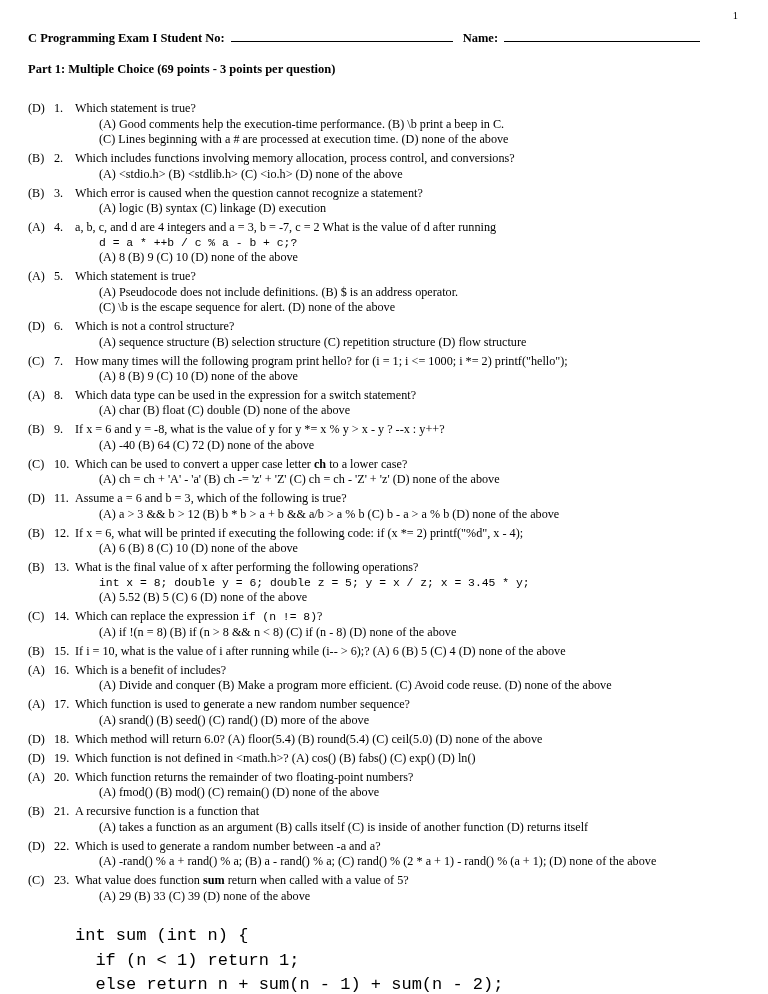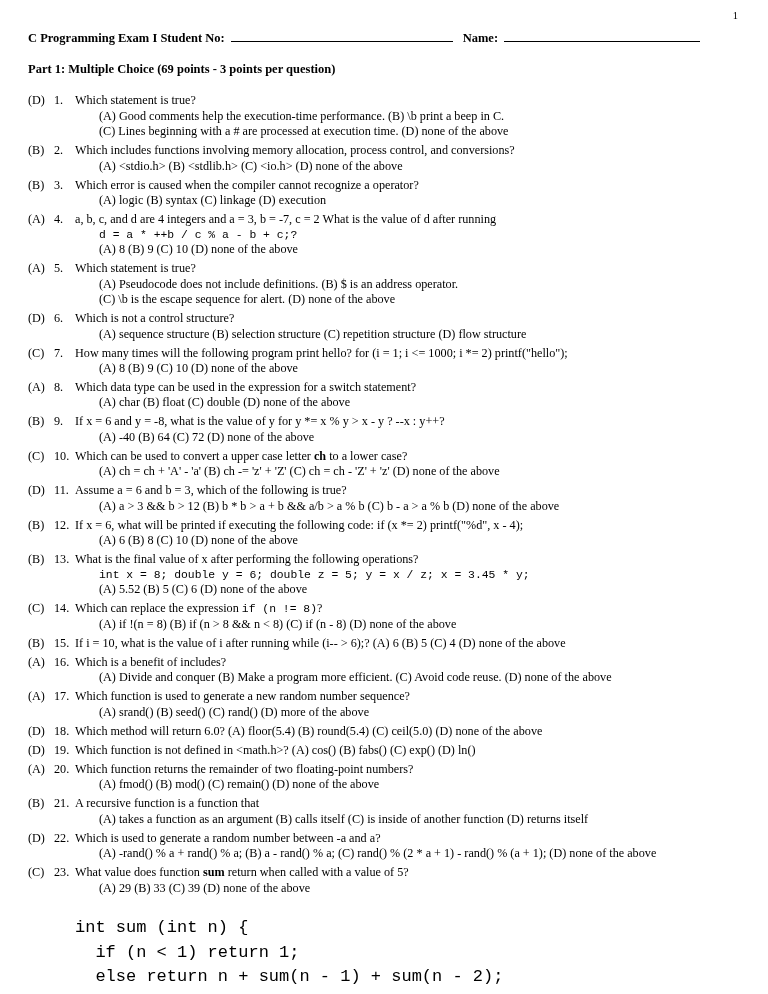--- a/index.html
+++ b/index.html
@@ -53,21 +53,21 @@
     width: 222px;
     margin: 0 10px 0 6px;
   }
   .rule-name {
     width: 196px;
     margin-left: 6px;
   }
   .part-title {
     font-weight: bold;
     font-size: 12.5px;
-    margin-bottom: 16px;
+    margin-bottom: 24px;
   }
   .q {
     display: flex;
     align-items: flex-start;
     margin-bottom: 3.5px;
     font-size: 12.2px;
     line-height: 1.27;
   }
   .q-ans {
     width: 26px;
@@ -146,21 +146,21 @@
       <span class="q-body">
         <span class="q-text">Which includes functions involving memory allocation, process control, and conversions?</span>
         <span class="q-sub">(A) &lt;stdio.h&gt; (B) &lt;stdlib.h&gt; (C) &lt;io.h&gt; (D) none of the above</span>
       </span>
     </div>
 
     <div class="q">
       <span class="q-ans">(B)</span>
       <span class="q-num">3.</span>
       <span class="q-body">
-        <span class="q-text">Which error is caused when the compiler cannot recognize a operator?</span>
+        <span class="q-text">Which error is caused when the question cannot recognize a statement?</span>
         <span class="q-sub">(A) logic (B) syntax (C) linkage (D) execution</span>
       </span>
     </div>
 
     <div class="q">
       <span class="q-ans">(A)</span>
       <span class="q-num">4.</span>
       <span class="q-body">
         <span class="q-text">a, b, c, and d are 4 integers and a = 3, b = -7, c = 2 What is the value of d after running</span>
         <span class="q-sub-code">d = a * ++b / c % a - b + c;?</span>

